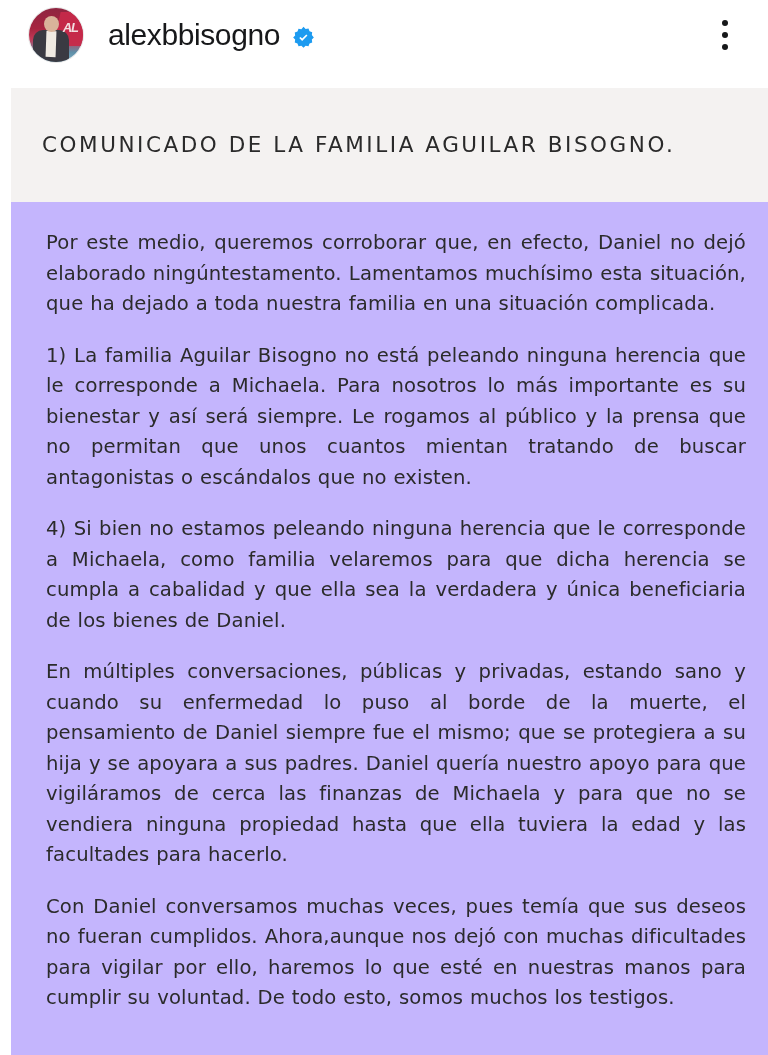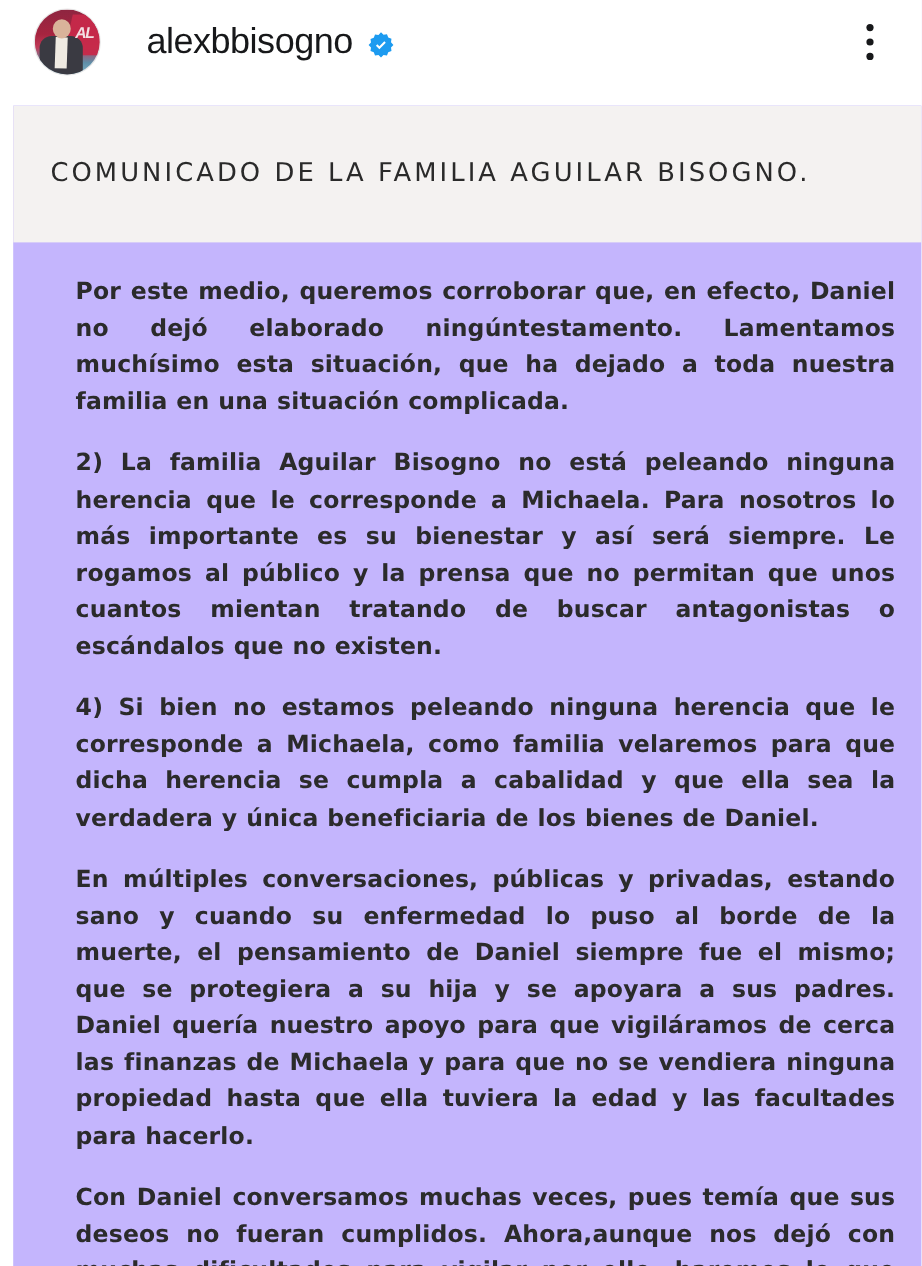--- a/index.html
+++ b/index.html
@@ -90,21 +90,21 @@
   .avatar .av-person-shirt {
     position: absolute;
     left: 17px;
     top: 23px;
     width: 10px;
     height: 26px;
     background: #efeae2;
     transform: rotate(2deg);
   }
   .username {
-    margin-left: 38px;
+    margin-left: 24px;
     font-size: 30px;
     color: #17181a;
     letter-spacing: -0.4px;
     line-height: 1;
     white-space: nowrap;
   }
   .verified-badge {
     margin-left: 12px;
     width: 23px;
     height: 23px;
@@ -165,24 +165,24 @@
   }
   .doc-body {
     padding: 26px 29px 0 35px;
   }
   .doc-p {
     font-family: "DejaVu Sans", sans-serif;
     font-size: 19.6px;
     line-height: 30.5px;
     color: #2b2b2b;
     text-align: justify;
-    margin: 0 0 21px 17px;
+    margin: 0 0 21px 0;
     letter-spacing: 0.15px;
     word-spacing: 0.4px;
-    font-weight: 700;
+    font-weight: 400;
   }
   .doc-p:last-child { margin-bottom: 0; }
 </style>
 </head>
 <body>
 
 <div id="screen">
 
   <div class="ig-header">
 
@@ -214,21 +214,21 @@
   </div>
 
   <div class="sheet">
 
     <div class="title-band">
       <div class="doc-title">COMUNICADO DE LA FAMILIA AGUILAR BISOGNO.</div>
     </div>
 
     <div class="doc-body">
       <p class="doc-p">Por este medio, queremos corroborar que, en efecto, Daniel no dejó elaborado ningúntestamento. Lamentamos muchísimo esta situación, que ha dejado a toda nuestra familia en una situación complicada.</p>
-      <p class="doc-p">2) La familia Aguilar Bisogno no está peleando ninguna herencia que le corresponde a Michaela. Para nosotros lo más importante es su bienestar y así será siempre. Le rogamos al público y la prensa que no permitan que unos cuantos mientan tratando de buscar antagonistas o escándalos que no existen.</p>
+      <p class="doc-p">1) La familia Aguilar Bisogno no está peleando ninguna herencia que le corresponde a Michaela. Para nosotros lo más importante es su bienestar y así será siempre. Le rogamos al público y la prensa que no permitan que unos cuantos mientan tratando de buscar antagonistas o escándalos que no existen.</p>
       <p class="doc-p">4) Si bien no estamos peleando ninguna herencia que le corresponde a Michaela, como familia velaremos para que dicha herencia se cumpla a cabalidad y que ella sea la verdadera y única beneficiaria de los bienes de Daniel.</p>
       <p class="doc-p">En múltiples conversaciones, públicas y privadas, estando sano y cuando su enfermedad lo puso al borde de la muerte, el pensamiento de Daniel siempre fue el mismo; que se protegiera a su hija y se apoyara a sus padres. Daniel quería nuestro apoyo para que vigiláramos de cerca las finanzas de Michaela y para que no se vendiera ninguna propiedad hasta que ella tuviera la edad y las facultades para hacerlo.</p>
       <p class="doc-p">Con Daniel conversamos muchas veces, pues temía que sus deseos no fueran cumplidos. Ahora,aunque nos dejó con muchas dificultades para vigilar por ello, haremos lo que esté en nuestras manos para cumplir su voluntad. De todo esto, somos muchos los testigos.</p>
     </div>
 
   </div>
 
 </div>
 
 </body></html>

